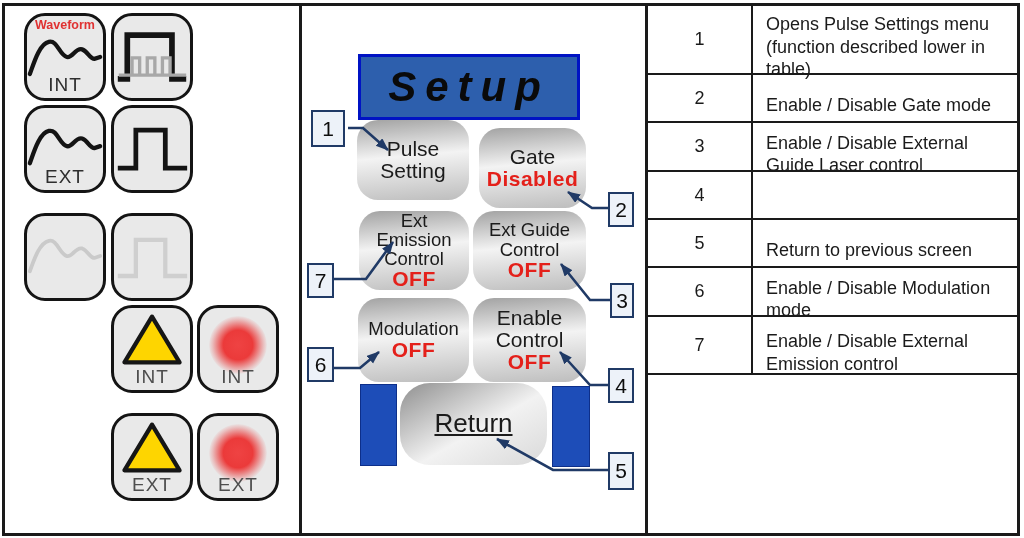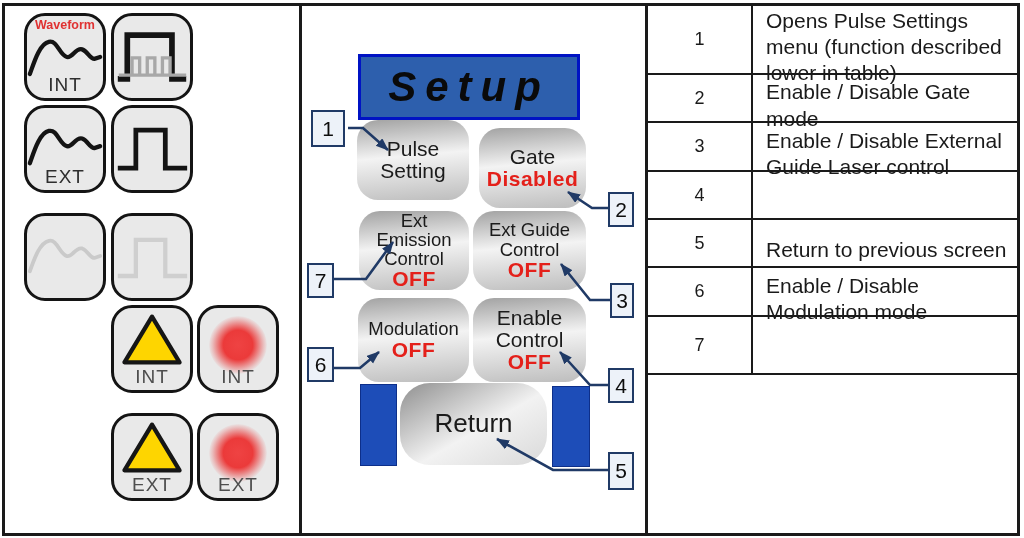--- a/index.html
+++ b/index.html
@@ -29,36 +29,36 @@
   .banner span{font-size:42px;font-weight:bold;font-style:italic;letter-spacing:9px;color:#0a0a0a;}
   .sbtn{position:absolute;box-sizing:border-box;border-radius:21px;
         background:linear-gradient(175deg,#a2a2a2 0%,#f3f3f3 45%,#bdbdbd 100%);
         display:flex;flex-direction:column;align-items:center;justify-content:center;
         text-align:center;color:#1b1b1b;line-height:1.04;}
   .sbtn .l1{font-size:21px;}
   .sbtn .lsm{font-size:18.5px;}
   .off{color:#e4201a;font-weight:bold;font-size:21px;letter-spacing:.5px;}
   .bluerect{position:absolute;background:#1d4db8;border:1px solid #0d2f8a;}
   .retbtn{border-radius:30px;background:linear-gradient(150deg,#8f8f8f 0%,#f2f2f2 55%,#d9d9d9 100%);}
-  .retbtn .l1{font-size:26px;}
+  .retbtn .l1{font-size:26px;text-decoration:underline;}
 
   
   .co{position:absolute;box-sizing:border-box;width:28px;height:37px;background:#edf2f9;
       border:2.5px solid #203a66;display:flex;align-items:center;justify-content:center;
       font-size:21px;color:#0d0d0d;}
   .arrows{position:absolute;left:0;top:0;width:1024px;height:538px;pointer-events:none;}
   .aline{fill:none;stroke:#203a66;stroke-width:2.6px;}
 
   
   .legend{position:absolute;left:645px;top:6px;width:375px;height:527px;box-sizing:border-box;
           border-left:3px solid #1a1a1a;display:flex;flex-direction:column;}
   .lrow{display:flex;border-bottom:2px solid #1a1a1a;box-sizing:border-box;}
   .lnum{width:105px;box-sizing:border-box;border-right:2px solid #1a1a1a;display:flex;
         align-items:center;justify-content:center;font-size:18px;color:#1a1a1a;}
-  .ldesc{flex:1;display:flex;align-items:center;padding:18px 4px 3px 13px;font-size:21px;
+  .ldesc{flex:1;display:flex;align-items:center;padding:18px 4px 3px 13px;font-size:18px;
          line-height:1.25;color:#1a1a1a;border-radius:12px;}
   .lempty{flex:1;border-bottom:none;}
 </style>
 </head>
 <body>
 
 <div class="page">
   <div class="frame"></div>
   <div class="vsep"></div>
 
@@ -228,16 +228,17 @@
     <div class="lrow" style="height:48px">
       <div class="lnum">5</div>
       <div class="ldesc">Return to previous screen</div>
     </div>
     <div class="lrow" style="height:49px">
       <div class="lnum">6</div>
       <div class="ldesc">Enable / Disable Modulation mode</div>
     </div>
     <div class="lrow" style="height:58px">
       <div class="lnum">7</div>
+      <div class="ldesc">Enable / Disable External Emission control</div>
     </div>
     <div class="lrow lempty"></div>
   </div>
 </div>
 
 </body></html>

